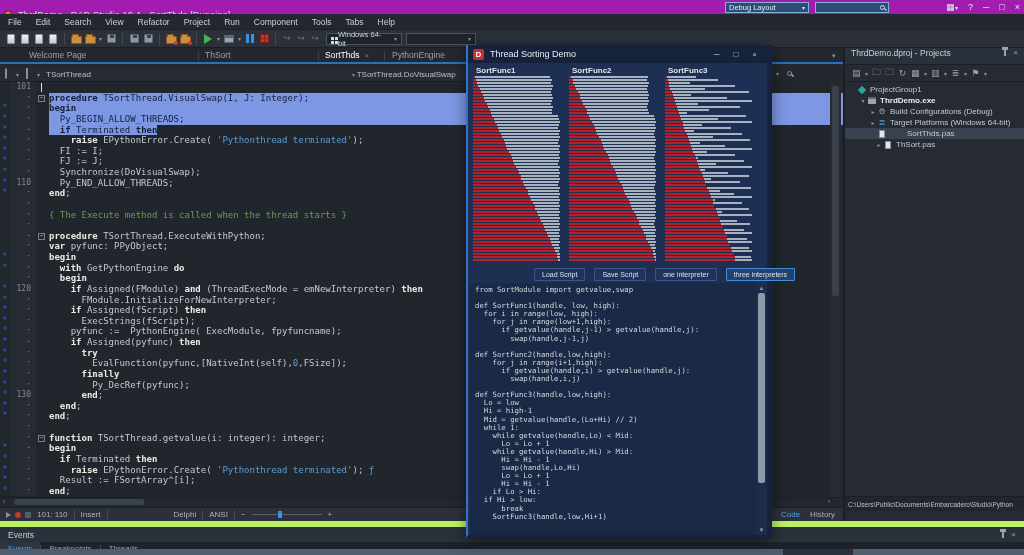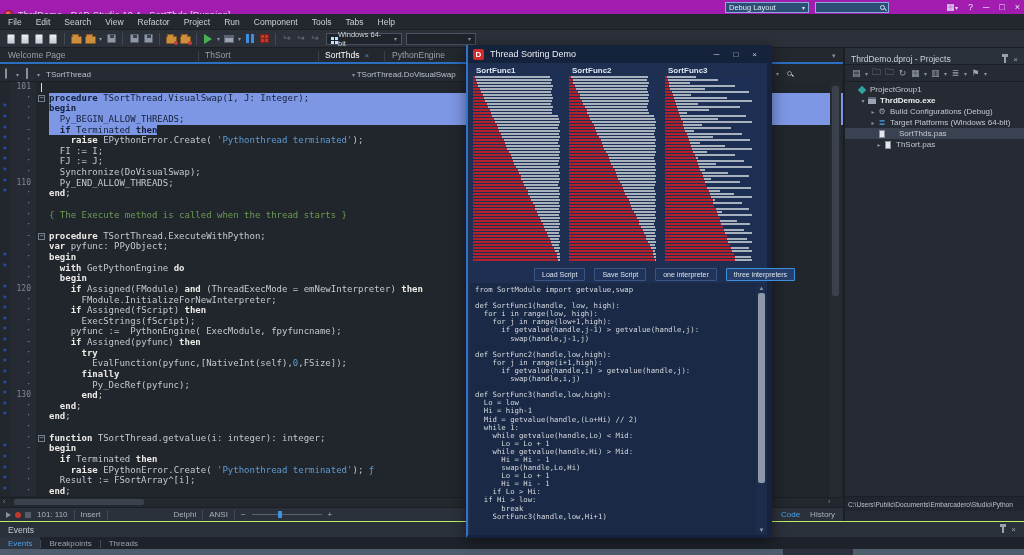--- a/index.html
+++ b/index.html
@@ -89,42 +89,42 @@
   .mrec{width:6px;height:6px;border-radius:50%;background:#c0392b}
   .mstop{width:6px;height:6px;background:#555d69}
   #slider{width:70px;height:1px;background:#5a626e;position:relative;margin:0 6px}
   #slider .knob{position:absolute;left:38%;top:-3px;width:4px;height:7px;background:#3f8fe0}
   .sb-right{margin-left:auto;display:flex;align-items:center;gap:10px;padding-right:8px}
   .code-on{color:#4aa0e8}
 
   
   #splitter{left:843px;top:48px;width:2px;height:473px;background:#1b1f25}
   #rightdock{left:845px;top:48px;width:179px;height:473px;background:#252a33}
-  #projhead{position:absolute;left:0;top:0;width:179px;height:17px;background:#2b313b;display:flex;align-items:flex-end;font-size:8.5px;color:#ccd2d9;padding:0 6px;border-bottom:1px solid #1b1f25}
+  #projhead{position:absolute;left:0;top:0;width:179px;height:17px;background:#2b313b;display:flex;align-items:flex-start;font-size:8.5px;color:#ccd2d9;padding:0 6px;border-bottom:1px solid #1b1f25}
   #projtools{position:absolute;left:0;top:17px;width:179px;height:17px;display:flex;align-items:center;padding-left:5px;border-bottom:1px solid #1b1f25}
   .pt{display:inline-flex;align-items:center;justify-content:center;width:13px;height:13px;color:#9aa3af;font-size:9px}
   #projtree{position:absolute;left:0;top:36px;width:179px}
   .trow{height:11px;display:flex;align-items:center;font-size:8px;color:#c3c9d1;white-space:nowrap}
   .trow.seln{background:#3a4150}
   .trow .arr{width:8px;color:#8a919c;font-size:6px;text-align:center;flex:none}
   .trow .tic{width:10px;flex:none;display:inline-flex;justify-content:center;font-size:7px}
   .tic .pg{width:6px;height:8px;background:#e3e6ea;border:1px solid #8a9099}
   .tic .dm{width:6px;height:6px;background:#2fa3a0;transform:rotate(45deg)}
   .tic .ap{width:8px;height:7px;background:#9aa3af;border-top:2px solid #5c6471}
   .tic .pl{color:#4aa0e8;font-size:8px}
   .tic .gr{color:#9aa3af;font-size:8px}
   .trow b{font-weight:bold;color:#e8ebef}
   #projpath{position:absolute;left:0;top:448px;width:179px;height:15px;background:#21262e;border-top:1px solid #1b1f25;font-size:6.6px;color:#b9c0c9;display:flex;align-items:center;padding:0 3px;white-space:nowrap;overflow:hidden}
 
   .pin{width:2px;height:6px;background:#9aa2ac;position:relative;display:inline-block}
   .pin:before{content:"";position:absolute;left:-2px;top:-3px;width:6px;height:3px;background:#9aa2ac}
   .xg{color:#9aa2ac;font-size:8px}
 
   
-  #events{left:0;top:521px;width:1024px;height:28px;background:#2b313a;border-top:1px solid #bef264}
+  #events{left:0;top:521px;width:1024px;height:28px;background:#2b313a;border-top:6px solid #bef264}
   #evhead{position:absolute;left:0;top:0;width:1024px;height:15px;display:flex;align-items:center;padding:0 8px;font-size:8.5px;color:#c6cbd3}
   #evtabs{position:absolute;left:0;top:15px;width:1024px;height:13px;background:#1e232b;display:flex;align-items:center;font-size:8px;color:#9aa1ab}
   .evtab{padding:0 8px;height:13px;display:flex;align-items:center}
   .evtab.on{background:#2d3540;color:#4aa0e8}
   .evsep{width:1px;height:8px;background:#424956}
   #bottomstrip{left:0;top:549px;width:1024px;height:6px;background:#4f5e6f}
   #bottomnotch{left:783px;top:549px;width:70px;height:6px;background:#2a313c}
 
   
   #demowin{left:466px;top:45px;width:306px;height:493px;background:#1e2f52;border-left:2px solid #3472c8;border-right:5px solid #17233e;border-bottom:3px solid #17233e;z-index:10;box-shadow:0 4px 14px rgba(0,0,0,.45)}
@@ -254,21 +254,21 @@
       <span class="cv">▾</span>
     </div>
   </div>
 
   <div id="tabrow" class="abs">
     <span class="tabsep" style="left:198px"></span>
     <span class="tabsep" style="left:318px"></span>
     <span class="tabsep" style="left:384px"></span>
     <span class="tabsep" style="left:468px"></span>
     <span id="tablist-caret">▾</span>
-  <div class="etab" style="left: 8px;">
+  <div class="etab" style="left: 29px;">
         <span>Welcome Page</span>
       </div>
       <div class="etab" style="left: 205px;">
         <span>ThSort</span>
       </div>
       <div class="etab active" style="left: 325px;">
         <span>SortThds</span>
         <span class="x">×</span>
       </div>
       <div class="etab" style="left: 392px;">
@@ -414,21 +414,21 @@
           <span class="tic">
             <span class="pl">≣</span>
           </span>
           <span style="margin-left: 3px;">Target Platforms (Windows 64-bit)</span>
         </div>
         <div class="trow seln" style="padding-left: 24px;">
           <span class="arr"></span>
           <span class="tic">
             <span class="pg"></span>
           </span>
-          <span style="margin-left: 12px;">SortThds.pas</span>
+          <span style="margin-left: 20px;">SortThds.pas</span>
         </div>
         <div class="trow" style="padding-left: 30px;">
           <span class="arr">▸</span>
           <span class="tic">
             <span class="pg"></span>
           </span>
           <span style="margin-left: 3px;">ThSort.pas</span>
         </div>
       </div>
     <div id="projpath">

